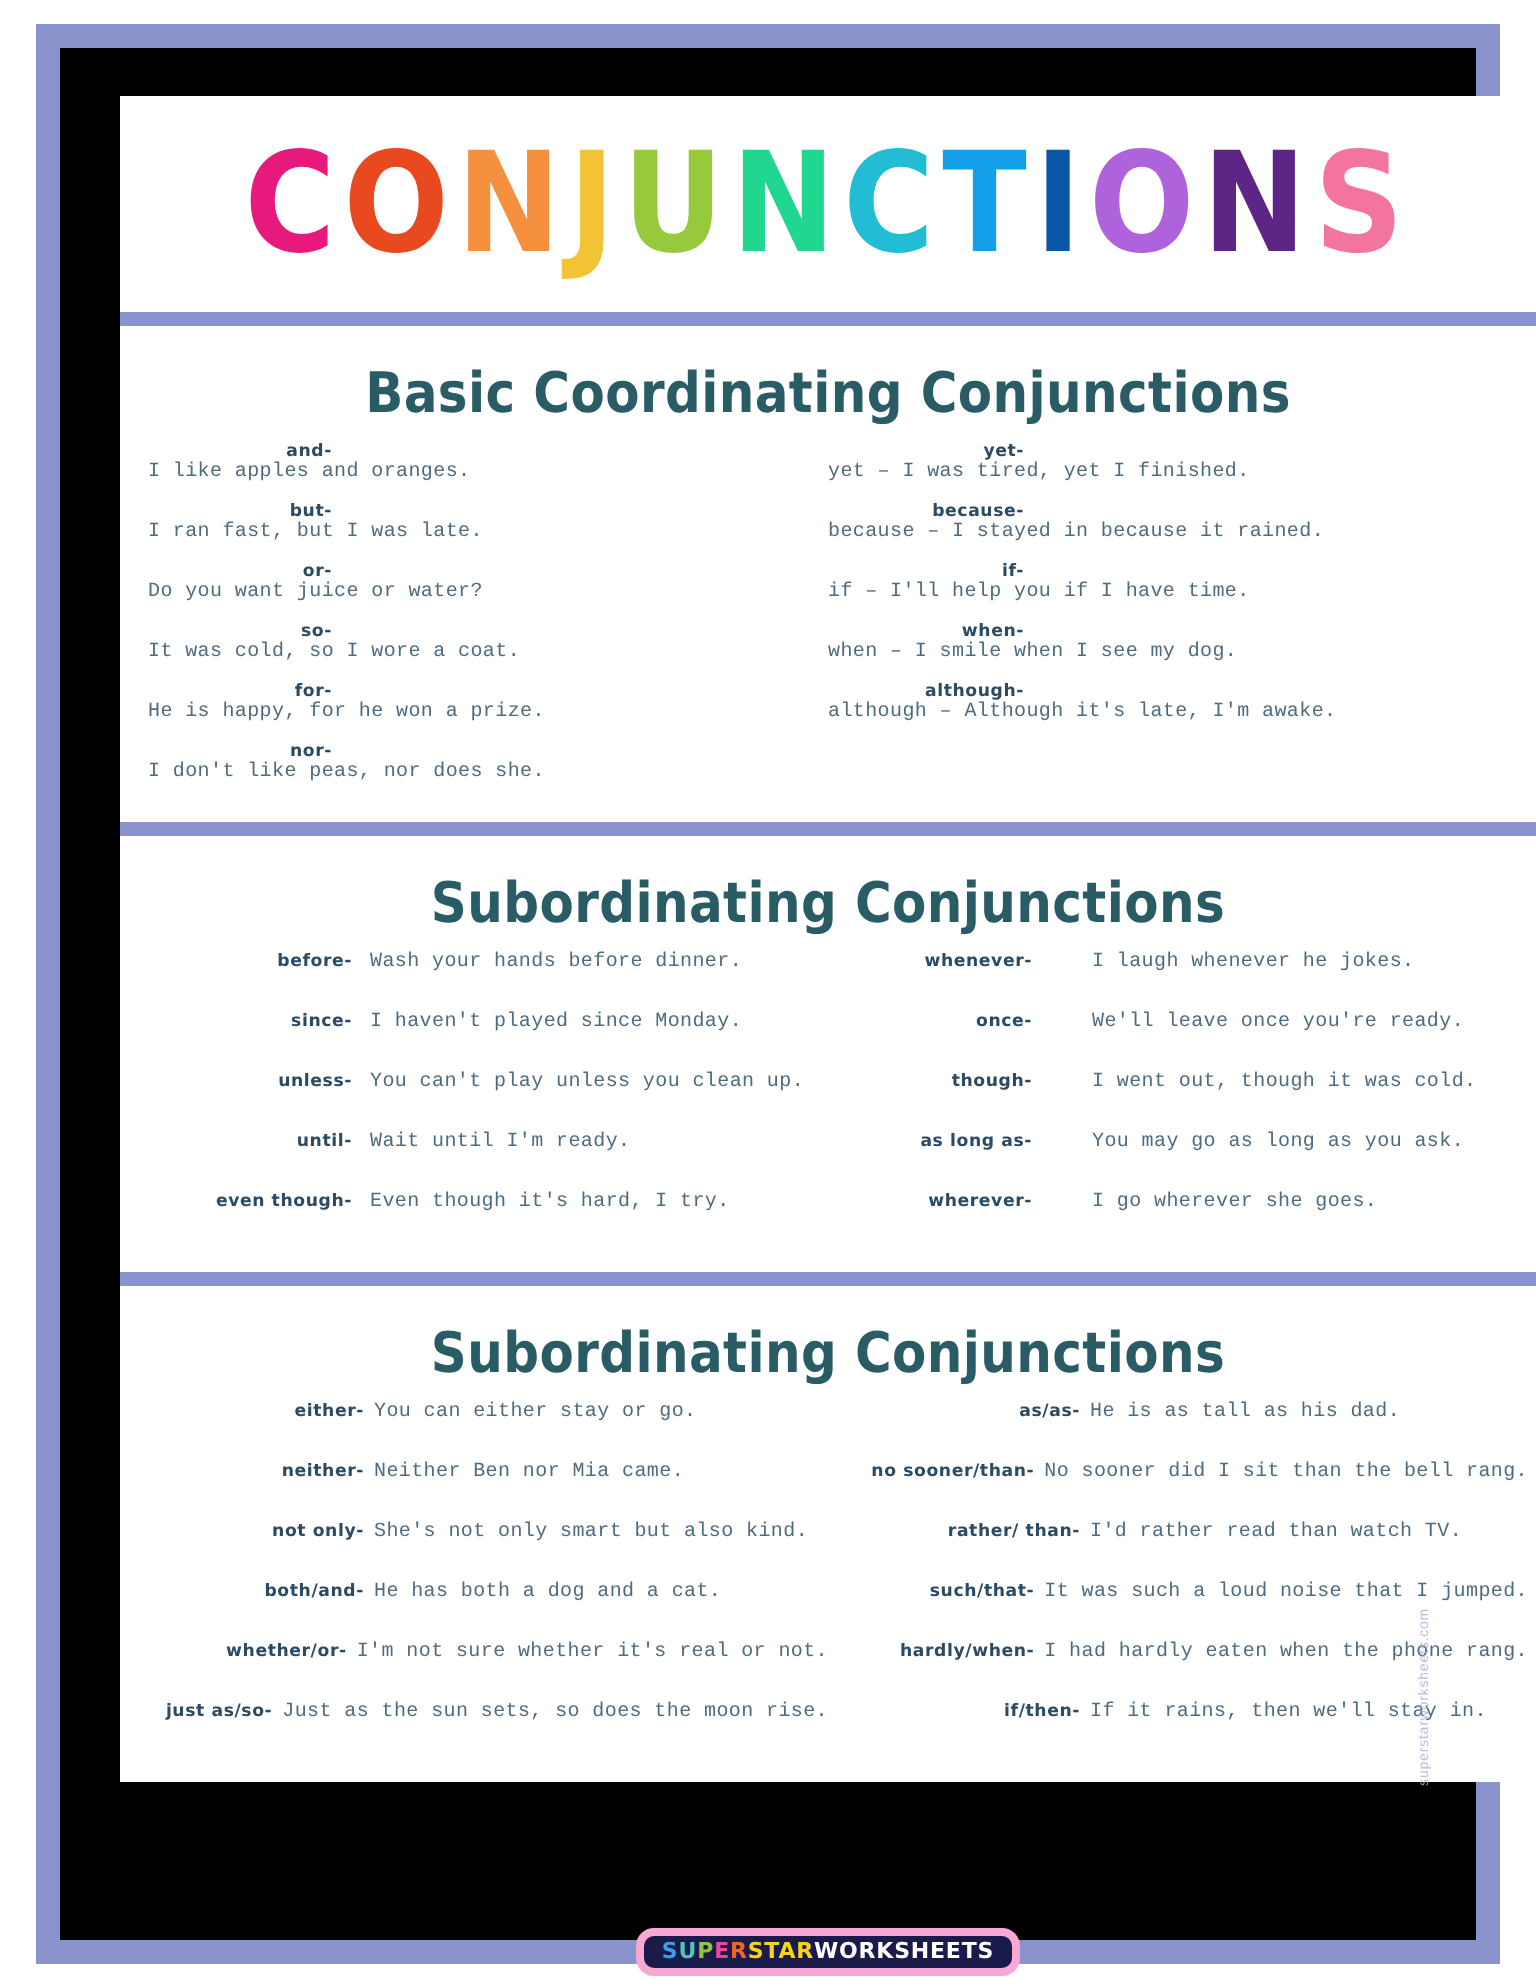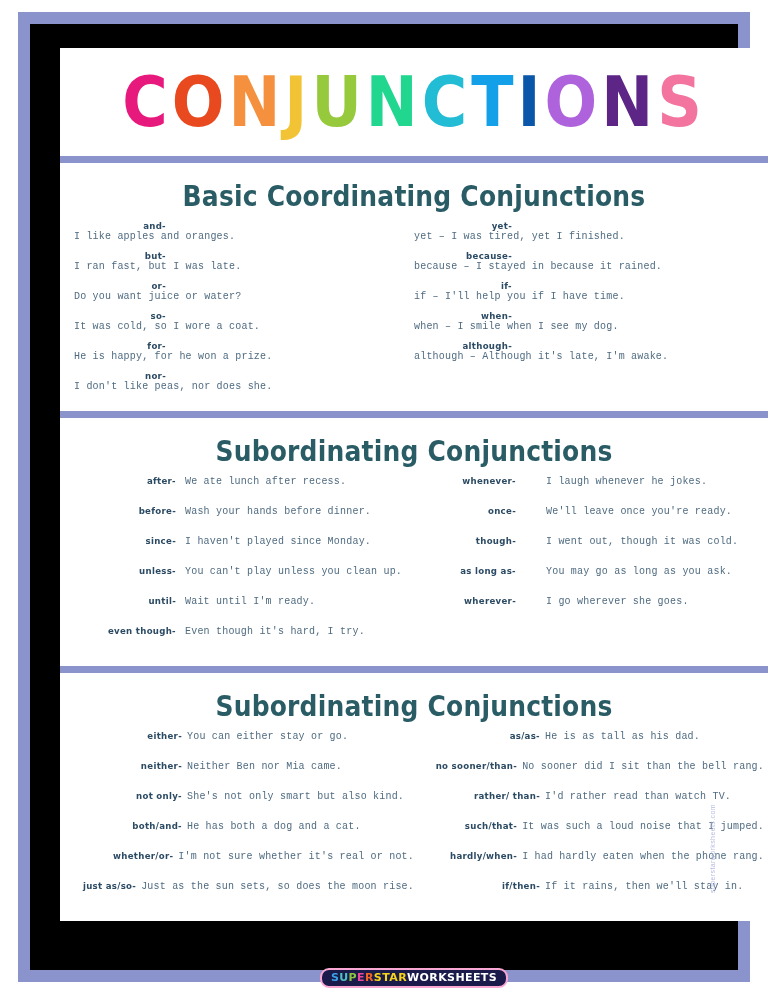--- a/index.html
+++ b/index.html
@@ -145,21 +145,21 @@
   
   .footer {
     flex: 1 1 auto;
     display: flex;
     align-items: flex-end;
     justify-content: center;
     padding-bottom: 6px;
   }
   .logo {
     background: #1b1b4b;
-    border: 2px solid #f9a8d4;
+    border: 4px solid #f9a8d4;
     border-radius: 9px;
     padding: 2px 9px 3px 9px;
     font-family: "DejaVu Sans", sans-serif;
     font-weight: bold;
     font-size: 11px;
     letter-spacing: 0.4px;
     line-height: 1;
     white-space: nowrap;
   }
   .logo span { display: inline-block; }
@@ -246,24 +246,20 @@
         </div>
       </div>
 
       <div class="divider"></div>
 
       <div class="section s2">
         <div class="section-title">Subordinating Conjunctions</div>
         <div class="cols">
           <div class="col left">
             <div class="row">
-              <span class="lab">after-</span>
-              <span class="ex">We ate lunch after recess.</span>
-            </div>
-            <div class="row">
               <span class="lab">before-</span>
               <span class="ex">Wash your hands before dinner.</span>
             </div>
             <div class="row">
               <span class="lab">since-</span>
               <span class="ex">I haven't played since Monday.</span>
             </div>
             <div class="row">
               <span class="lab">unless-</span>
               <span class="ex">You can't play unless you clean up.</span>

